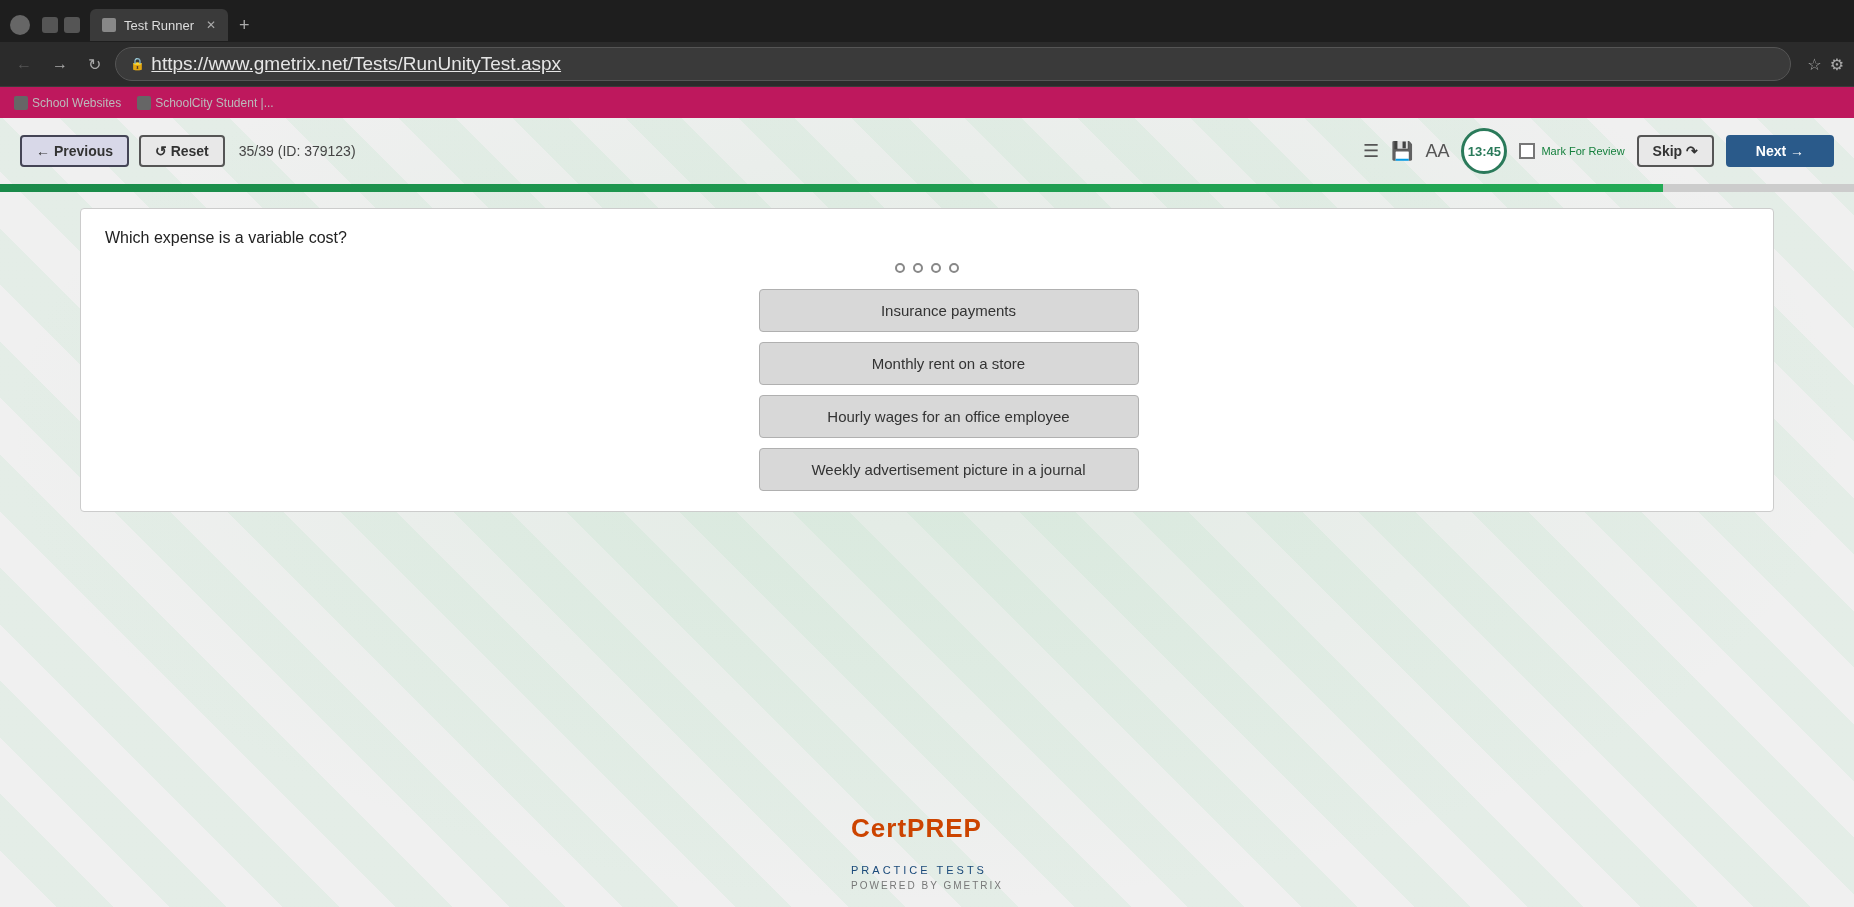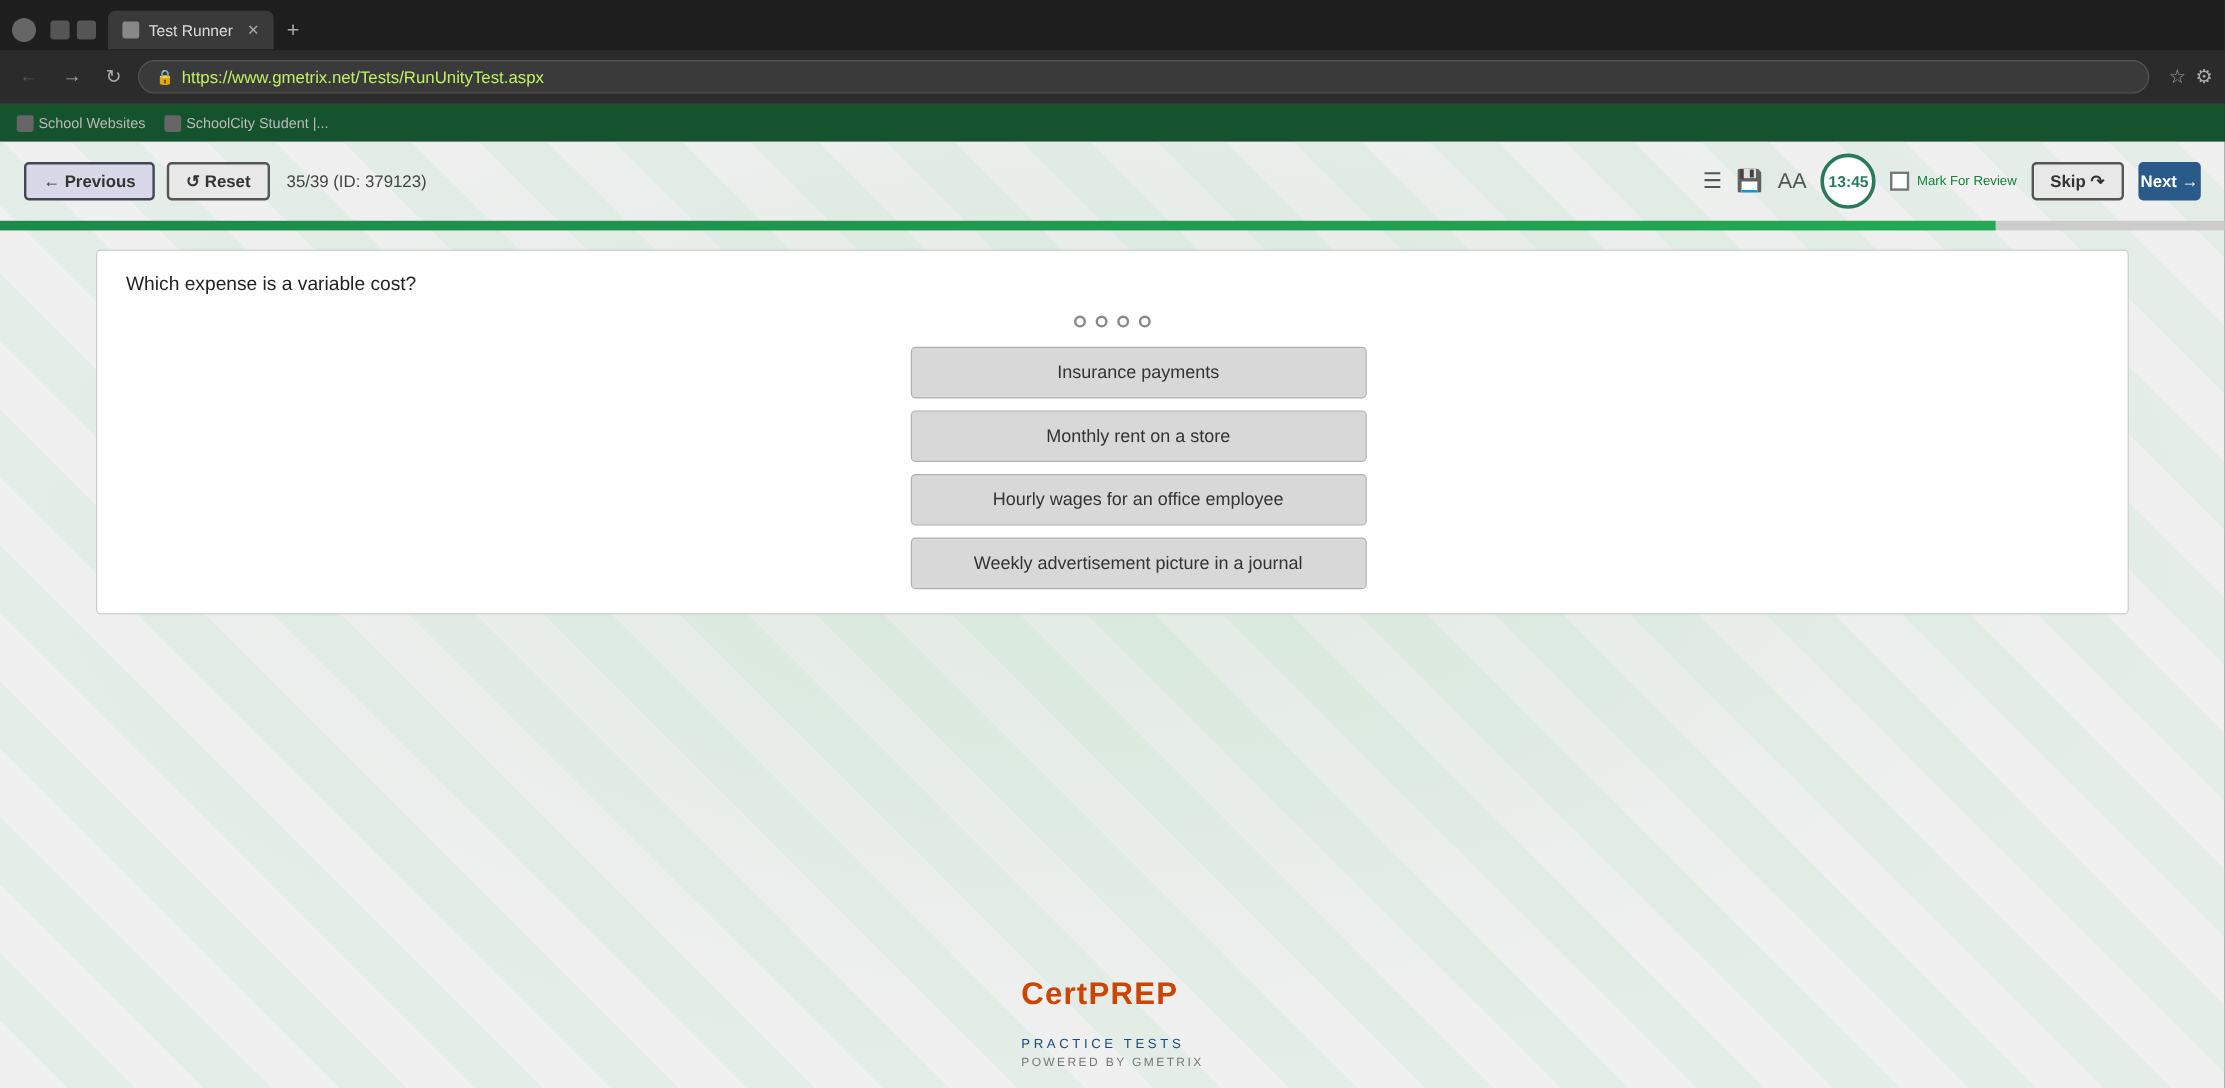--- a/index.html
+++ b/index.html
@@ -118,41 +118,42 @@
       align-items: center;
       gap: 6px;
     }
 
     .address-icon {
       color: #aaa;
       font-size: 12px;
     }
 
     .address-text {
-      color: #bef264;
-      font-size: 14px;
+      color: #e5e5e5;
+      font-size: 19px;
+      text-decoration: underline;
     }
 
     .browser-tools {
       display: flex;
       align-items: center;
       gap: 8px;
       margin-left: 8px;
     }
 
     .browser-tool-icon {
       color: #aaa;
       font-size: 16px;
     }
 
     .bookmarks-bar {
       display: flex;
       align-items: center;
       padding: 4px 14px;
-      background: #14532d;
+      background: #be185d;
       border-top: 1px solid #3a3a3a;
       gap: 16px;
       height: 32px;
     }
 
     .bookmark-item {
       display: flex;
       align-items: center;
       gap: 4px;
       color: #bbb;
@@ -287,21 +288,21 @@
       font-size: 14px;
       font-weight: 600;
       color: #333;
       cursor: pointer;
     }
 
     .next-btn {
       display: flex;
       align-items: center;
       gap: 4px;
-      padding: 6px 0;
+      padding: 6px 28px;
       border: 2px solid #2a5a8a;
       background: #2a5a8a;
       border-radius: 4px;
       font-size: 14px;
       font-weight: 700;
       color: white;
       cursor: pointer;
     }
 
     

